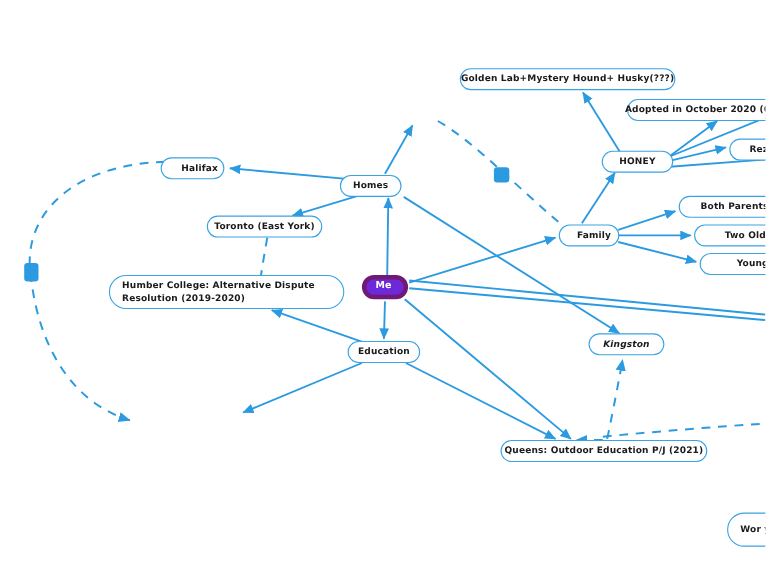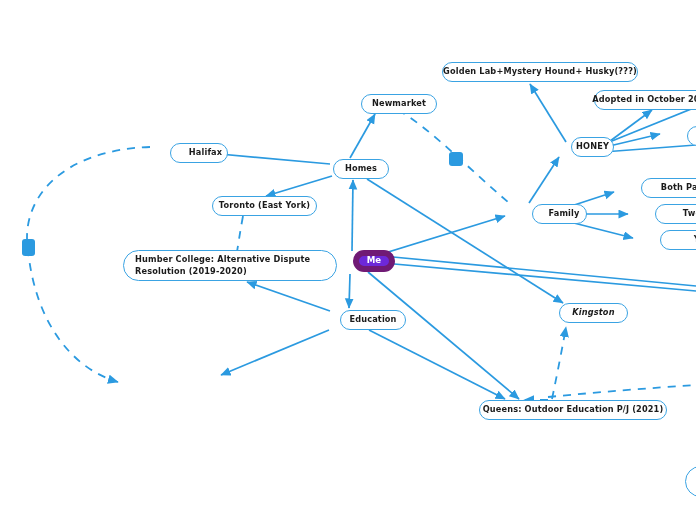--- a/index.html
+++ b/index.html
@@ -30,36 +30,35 @@
     border-radius: 999px;
     color: #1b1b1b;
     font-size: 8.2px;
     font-weight: bold;
     letter-spacing: 0.15px;
     line-height: 1.38;
     display: flex;
     align-items: center;
     padding: 0 11px;
     white-space: nowrap;
-    margin-left: 24px;
   }
   .node.center-node {
     justify-content: center;
     text-align: center;
   }
   .node.multiline {
     white-space: normal;
-    justify-content: flex-end;
+    justify-content: flex-start;
     text-align: left;
   }
   .node.root {
     background: #6d28d9;
-    border: 6px solid #701a75;
+    border: 4px solid #701a75;
     color: #ffffff;
-    justify-content: center;
+    justify-content: flex-end;
     text-align: center;
     font-size: 8.6px;
   }
   .handle {
     position: absolute;
     background: #2b9ae0;
     border-radius: 3px;
   }
 </style>
 </head>
@@ -123,27 +122,24 @@
   </div>
 
   <div class="node center-node" style="left:508px; top:204px; width:55px; height:20px;padding-left:20px;">
     <span>Family</span>
   </div>
 
   <div class="node center-node" style="left:316px; top:310px; width:66px; height:20px;">
     <span>Education</span>
   </div>
 
-  <div class="node center-node" style="left:547px; top:137px; width:43px; height:20px;">
+  <div class="node center-node" style="left:547px; top:137px; width:65px; height:20px;">
     <span>HONEY</span>
   </div>
 
-  <div class="node center-node" style="left:337px; top:94px; width:76px; height:20px;">
-    <span>Newmarket</span>
-  </div>
 
   <div class="node center-node" style="left:146px; top:143px; width:58px; height:20px;padding-left:24px;">
     <span>Halifax</span>
   </div>
 
   <div class="node center-node" style="left:188px; top:196px; width:105px; height:20px;">
     <span>Toronto (East York)</span>
   </div>
 
   <div class="node center-node" style="left:535px; top:303px; width:69px; height:20px;font-style:italic;">

